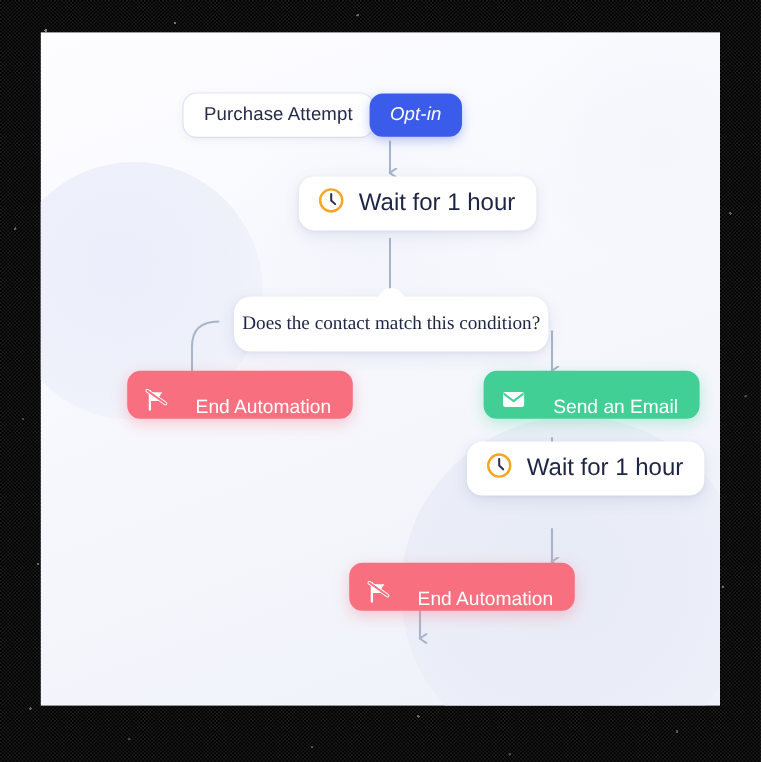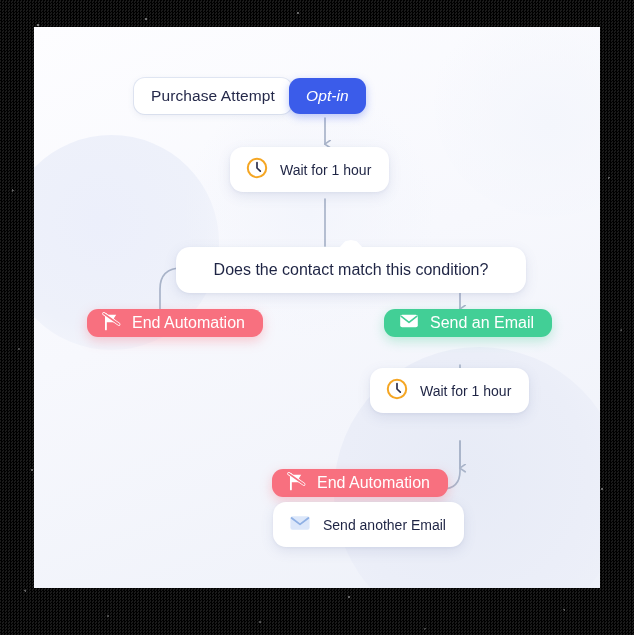--- a/index.html
+++ b/index.html
@@ -101,20 +101,21 @@
   }
 
   
   .node {
     position: absolute;
     display: flex;
     align-items: center;
     box-sizing: border-box;
     white-space: nowrap;
     border-radius: 12px;
+    margin-left: 19px;
   }
   .pill {
     height: 36px;
     padding: 0 17px;
     background: #ffffff;
     color: #25294a;
     font-size: 15.5px;
     letter-spacing: .1px;
     border-radius: 11px;
     box-shadow: 0 2px 7px rgba(80,95,150,.10), 0 0 0 1px rgba(210,218,236,.55);
@@ -123,39 +124,40 @@
   .pill-accent {
     background: #3b5cea;
     color: #ffffff;
     box-shadow: 0 3px 9px rgba(59,92,234,.35);
   }
   .card {
     height: 45px;
     padding: 0 18px 0 15px;
     background: #ffffff;
     color: #1e2444;
-    font-size: 14px;
+    font-size: 20px;
     border-radius: 13px;
     box-shadow: 0 4px 13px rgba(85,100,155,.13), 0 1px 3px rgba(85,100,155,.08);
     gap: 11px;
   }
   .card-wide {
     height: 46px;
     padding: 0 20px;
     justify-content: center;
     font-size: 16px;
     border-radius: 14px;
   }
   .chip {
-    height: 28px;
+    height: 40px;
     padding: 0 18px 0 14px;
     border-radius: 11px;
     color: #ffffff;
     font-size: 16px;
-    gap: 10px;
+    gap: 22px;
+    align-items: flex-end;
   }
   .chip-red { background: #f8707f; box-shadow: 0 4px 12px rgba(248,112,127,.35); }
   .chip-green { background: #42cf96; box-shadow: 0 4px 12px rgba(66,207,150,.33); }
 
   .ico { display: block; flex: 0 0 auto; }
 
   
   #node-condition { position: absolute; }
   #node-condition .notch {
     position: absolute;
@@ -216,21 +218,21 @@
   <div class="node card" style="left:196px; top:120px;">
     <span class="ico">
       <svg width="24" height="24" viewBox="0 0 24 24">
         <circle cx="12" cy="12" r="9.2" fill="none" stroke="#f5a623" stroke-width="2"></circle>
         <path d="M12 6.6 V12 L15.3 15.1" fill="none" stroke="#2b3050" stroke-width="1.7" stroke-linecap="round" stroke-linejoin="round"></path>
       </svg>
     </span>
     <span>Wait for 1 hour</span>
   </div>
 
-  <div class="node card card-wide" id="node-condition" style="left:142px; top:220px; width:350px;">
+  <div class="node card card-wide" id="node-condition" style="left:142px; top:220px; width:262px;font-family:Liberation Serif, serif;">
     <span class="notch"></span>
     <span>Does the contact match this condition?</span>
   </div>
 
   <div class="node chip chip-red" style="left:53px; top:282px;">
     <span class="ico">
       <svg width="21" height="21" viewBox="0 0 24 24">
         <path d="M5.6 3.4 V21" fill="none" stroke="#ffffff" stroke-width="2.1" stroke-linecap="round"></path>
         <path d="M5.6 4.4 H17.4 L14.6 8.6 L17.4 12.8 H5.6 Z" fill="#ffffff"></path>
         <path d="M3.2 3.0 L20.4 15.2" fill="none" stroke="#ffffff" stroke-width="3.6" stroke-linecap="round"></path>
@@ -265,23 +267,14 @@
       <svg width="21" height="21" viewBox="0 0 24 24">
         <path d="M5.6 3.4 V21" fill="none" stroke="#ffffff" stroke-width="2.1" stroke-linecap="round"></path>
         <path d="M5.6 4.4 H17.4 L14.6 8.6 L17.4 12.8 H5.6 Z" fill="#ffffff"></path>
         <path d="M3.2 3.0 L20.4 15.2" fill="none" stroke="#ffffff" stroke-width="3.6" stroke-linecap="round"></path>
         <path d="M3.2 3.0 L20.4 15.2" fill="none" stroke="#f8707f" stroke-width="1.9" stroke-linecap="round"></path>
       </svg>
     </span>
     <span>End Automation</span>
   </div>
 
-  <div class="node card" style="left:239px; top:475px;">
-    <span class="ico">
-      <svg width="24" height="24" viewBox="0 0 24 24">
-        <rect x="2.4" y="5.2" width="19.2" height="13.6" rx="2.2" fill="#dce7fa"></rect>
-        <path d="M3.6 7.0 L12 13.4 L20.4 7.0" fill="none" stroke="#8fb0e4" stroke-width="1.8" stroke-linecap="round" stroke-linejoin="round"></path>
-      </svg>
-    </span>
-    <span>Send another Email</span>
-  </div>
 
 </div>
 
 </body></html>

